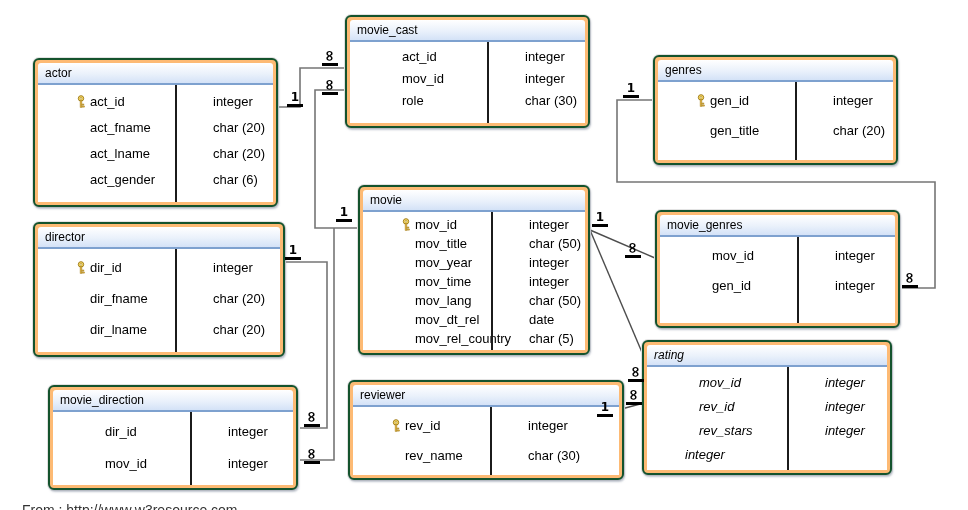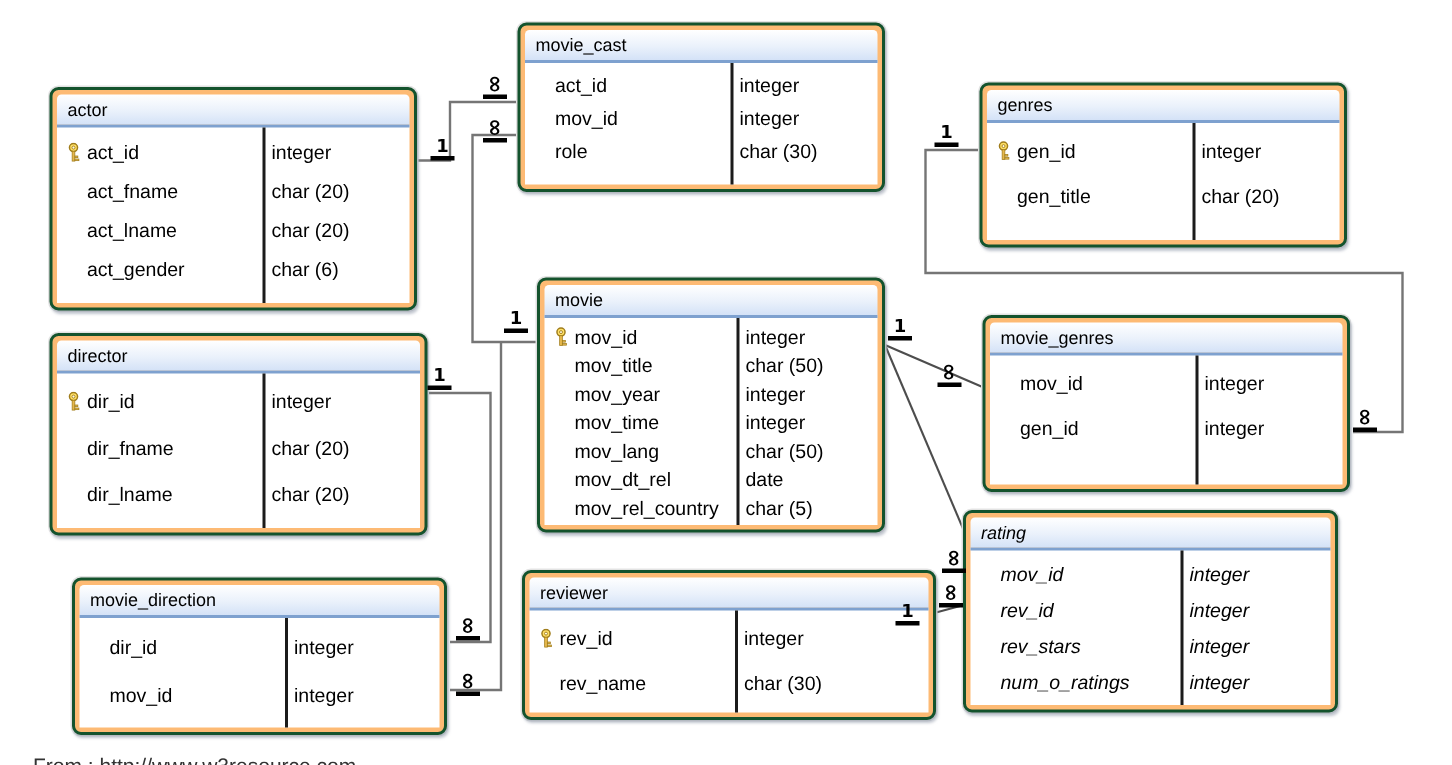--- a/index.html
+++ b/index.html
@@ -16,21 +16,21 @@
   .hd{
     flex:0 0 auto;font-size:12px;line-height:19px;padding:1px 7px 0 7px;
     background:linear-gradient(#ffffff,#eaf1fb 55%,#d4e2f7);
     border-radius:3px 3px 0 0;color:#000;
   }
   .bd{
     flex:1 1 auto;position:relative;background:#ffffff;
     border-top:2px solid #7ea1cf;padding:3px 0 2px 0;
   }
   .vline{position:absolute;top:0;bottom:0;left:var(--ncol);width:2px;background:#1b1b1b;}
-  .row{display:flex;align-items:center;height:var(--rh);font-size:13px;}
+  .row{display:flex;align-items:center;height:var(--rh);font-size:13px;margin-left:32px;}
   .nm{width:var(--ncol);display:flex;align-items:center;box-sizing:border-box;padding-left:5px;}
   .ic{width:15px;flex:0 0 15px;display:inline-flex;align-items:center;}
   .fn{white-space:nowrap;}
   .tp{flex:1;padding-left:6px;white-space:nowrap;}
   
   #wires{position:absolute;left:0;top:0;z-index:0;}
   .tbl{z-index:2;}
   
   .card{position:absolute;z-index:3;width:18px;display:flex;flex-direction:column;align-items:center;}
   .card .g{font-family:"DejaVu Sans", sans-serif;font-weight:bold;font-size:12px;line-height:11px;}
@@ -408,24 +408,20 @@
           <span class="tp">integer</span>
         </div>
       <div class="row">
           <span class="nm">
             <span class="ic"></span>
             <span class="fn">rev_stars</span>
           </span>
           <span class="tp">integer</span>
         </div>
       <div class="row">
-          <span class="nm">
-            <span class="ic"></span>
-            <span class="fn">num_o_ratings</span>
-          </span>
           <span class="tp">integer</span>
         </div>
     </div>
   </div>
 
   <div id="caption">From : http://www.w3resource.com</div>
   <div id="copyright"><span class="cc">©</span><span>w3resource.com</span></div>
 
 </div>
 

